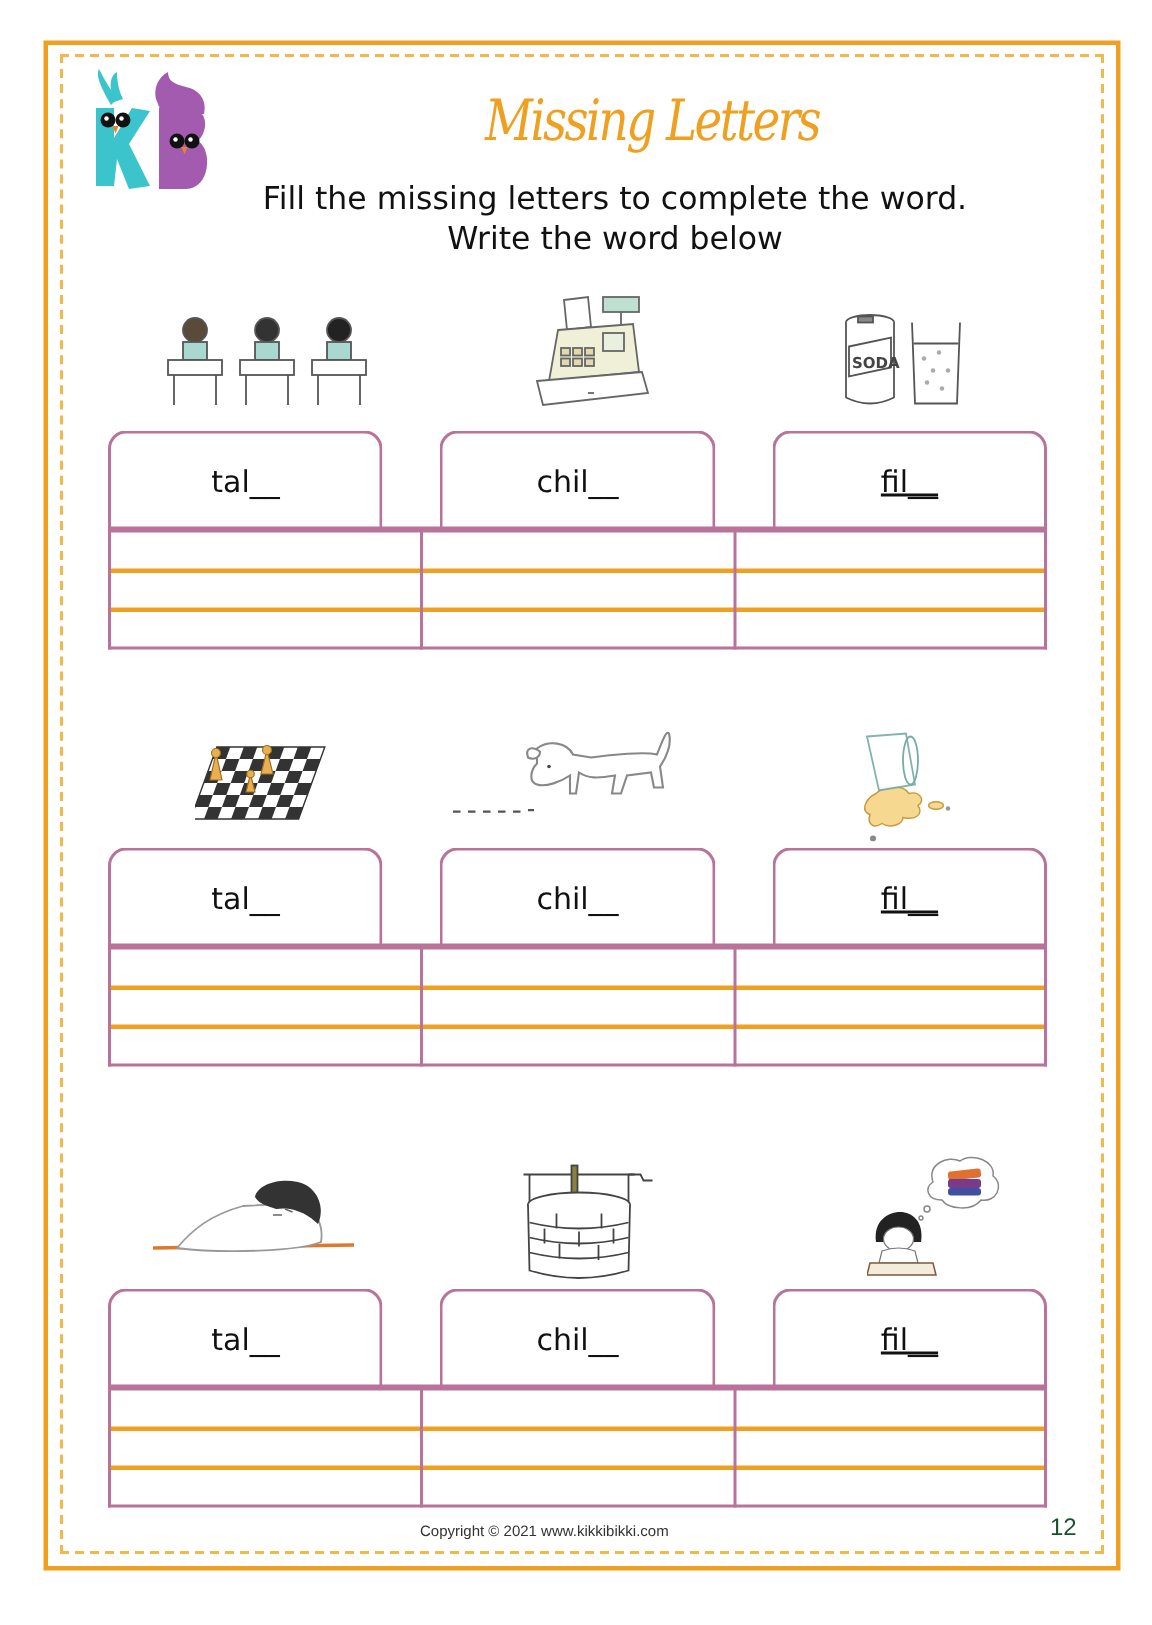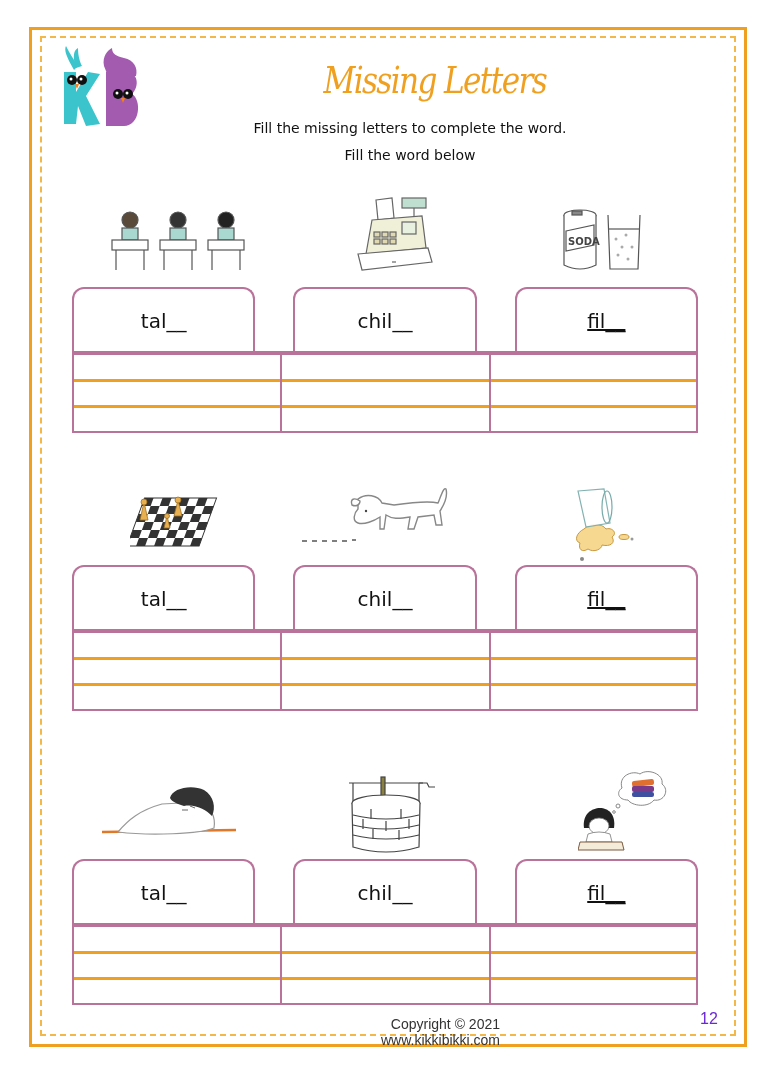--- a/index.html
+++ b/index.html
@@ -1,34 +1,34 @@
 <!DOCTYPE html>
 <html><head>
 <meta charset="utf-8">
 <style>
   html, body { margin: 0; padding: 0; background: #ffffff; }
   body { width: 768px; height: 1083px; position: relative; overflow: hidden; font-family: "DejaVu Sans", sans-serif; }
   .outer-border { position: absolute; left: 29px; top: 27px; width: 712px; height: 1014px; border: 3px solid #f0a020; }
   .inner-border { position: absolute; left: 40px; top: 36px; width: 692px; height: 996px; border: 2px dashed #f2b84a; }
   .logo { position: absolute; left: 52px; top: 46px; width: 90px; height: 84px; }
   .title { position: absolute; left: 300px; top: 58px; width: 260px; text-align: center; font-family: "DejaVu Serif", serif; font-style: italic; font-size: 38px; color: #f0a020; letter-spacing: -2px; transform: scaleX(0.82); transform-origin: center; white-space: nowrap; }
-  .instr { position: absolute; left: 100px; width: 620px; text-align: center; font-family: "DejaVu Sans", sans-serif; font-size: 14px; color: #111; }
+  .instr { position: absolute; left: 100px; width: 620px; text-align: center; font-family: "DejaVu Sans", sans-serif; font-size: 21px; color: #111; }
   .instr1 { top: 120px; }
   .instr2 { top: 147px; }
   .pic { position: absolute; }
   .tbl { position: absolute; left: 72px; width: 626px; }
   .hdr-row { position: absolute; top: 0; left: 0; width: 100%; height: 66px; display: flex; gap: 40px; }
   .hdr-cell { flex: 1; box-sizing: border-box; border: 2px solid #b9729a; border-bottom: none; border-radius: 12px 12px 0 0; height: 66px; display: flex; align-items: center; justify-content: center; font-family: "DejaVu Sans", sans-serif; font-size: 20px; color: #111; background: #fff; margin-right: -2px; }
   .hdr-cell:last-child { margin-right: 0; text-decoration: underline; }
   .hdr-line { position: absolute; left: 0; width: 100%; top: 64px; height: 4px; background: #b9729a; }
   .write-area { position: absolute; left: 0; top: 66px; width: 100%; height: 80px; box-sizing: border-box; border-left: 2px solid #b9729a; border-right: 2px solid #b9729a; border-bottom: 2px solid #b9729a; }
   .orange-line { position: absolute; left: 0; width: 100%; height: 3px; background: #f0a020; }
   .vdiv { position: absolute; top: 66px; width: 2px; height: 80px; background: #b9729a; }
-  .footer { position: absolute; left: 280px; top: 1016px; width: 220px; text-align: right; font-family: "Liberation Sans", sans-serif; font-size: 14px; color: #333; }
-  .pageno { position: absolute; left: 700px; top: 1010px; font-family: "Liberation Sans", sans-serif; font-size: 16px; color: #6d28d9; }
+  .footer { position: absolute; left: 280px; top: 1016px; width: 220px; text-align: left; font-family: "Liberation Sans", sans-serif; font-size: 10px; color: #333; }
+  .pageno { position: absolute; left: 700px; top: 1010px; font-family: "Liberation Sans", sans-serif; font-size: 16px; color: #14532d; }
 </style>
 </head>
 <body>
 
 <div class="outer-border"></div>
 <div class="inner-border"></div>
 
 <div class="logo">
   <svg width="90" height="84" viewBox="0 0 90 84">
 
@@ -50,21 +50,21 @@
     <circle cx="66" cy="48" r="5" fill="#111"></circle>
     <circle cx="76" cy="48" r="5" fill="#111"></circle>
     <circle cx="65" cy="47" r="1.5" fill="#fff"></circle>
     <circle cx="75" cy="47" r="1.5" fill="#fff"></circle>
     <path d="M69 52 L73 52 L71 57 Z" fill="#f08020"></path>
   </svg>
 </div>
 
 <div class="title">Missing Letters</div>
 <div class="instr instr1">Fill the missing letters to complete the word.</div>
-<div class="instr instr2">Fill the word below</div>
+<div class="instr instr2">Write the word below</div>
 
 <div class="pic" style="left:108px; top:208px;">
   <svg width="140" height="68" viewBox="0 0 140 68">
     <g stroke="#555" stroke-width="1.2" fill="none">
       <g>
         <circle cx="22" cy="12" r="8" fill="#5a4a3a"></circle>
         <rect x="14" y="20" width="16" height="12" fill="#a8d8d0"></rect>
         <rect x="4" y="32" width="36" height="10" fill="#fff"></rect>
         <line x1="8" y1="42" x2="8" y2="62"></line>
           <line x1="36" y1="42" x2="36" y2="62"></line>

